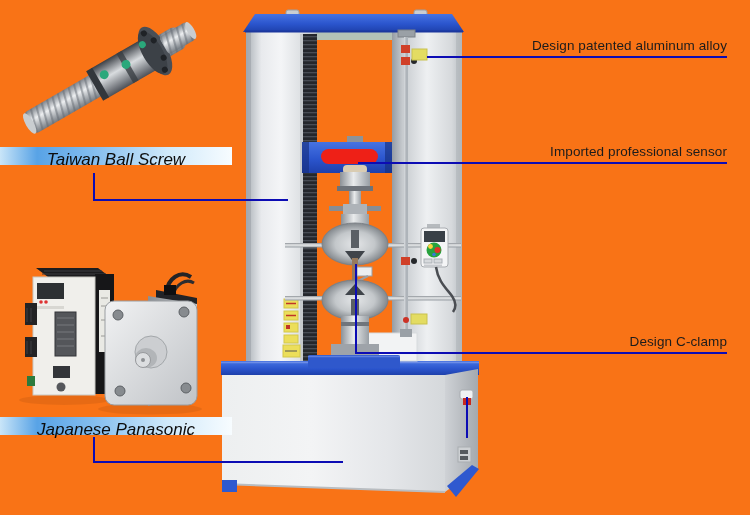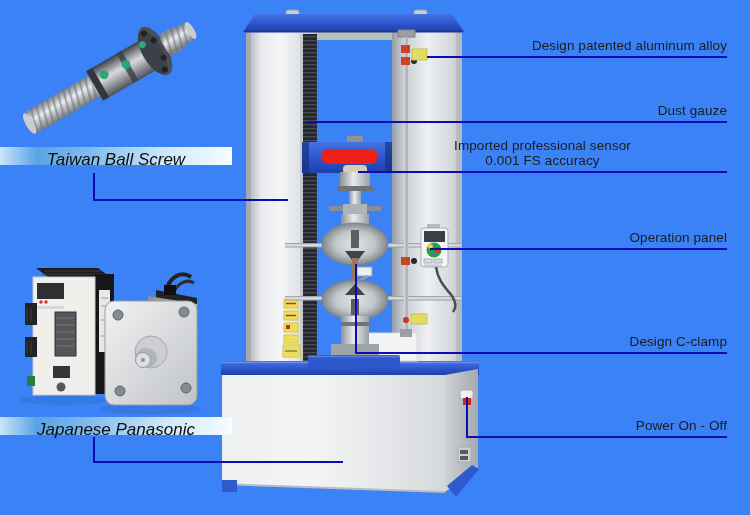--- a/index.html
+++ b/index.html
@@ -1,17 +1,17 @@
 <!DOCTYPE html>
 <html style="--line-blue: #0c0cb4; --machine-blue: #2b55cd; --handle-red: #ee2017; --label-blue: #58a3e6; --text-dark: #1c1c1c;"><head>
 <meta charset="utf-8">
 <style>
   html,body{margin:0;padding:0;background:#fff;}
   .canvas{
-    position:relative;width:750px;height:515px;background:#3b82f6;overflow:hidden;
+    position:relative;width:750px;height:515px;background:#f97316;overflow:hidden;
     font-family:"Liberation Sans",sans-serif;
   }
   .art{position:absolute;left:0;top:0;width:750px;height:515px;}
   .callout{
     position:absolute;right:23px;
     border-bottom:2px solid var(--line-blue,#0c0cb4);
     padding-bottom:3px;text-align:right;
     font-size:13.5px;line-height:15px;color:var(--text-dark,#1c1c1c);
     letter-spacing:.1px;
   }
@@ -310,41 +310,31 @@
         <circle cx="143" cy="360" r="7.5" fill="#dcdee0" stroke="#97999c"></circle>
         <circle cx="143" cy="360" r="2" fill="#8d9093"></circle>
       </g>
     </g>
   </svg>
 
   <div class="callout" style="left:427px;top:38px;">
     <span class="ln">Design patented aluminum alloy</span>
   </div>
 
-  <div class="callout" style="left:308px;top:103px;">
-    <span class="ln">Dust gauze</span>
-  </div>
-
-  <div class="callout" style="left:358px;top:138px;text-align:center;">
+
+  <div class="callout" style="left:358px;top:144px;">
     <span class="ln">Imported professional sensor</span>
-    <span class="ln">0.001 FS accuracy</span>
-  </div>
-
-  <div class="callout" style="left:430px;top:230px;">
-    <span class="ln">Operation panel</span>
-  </div>
+  </div>
+
 
 
   <div class="callout" style="left:357px;top:334px;">
     <span class="ln">Design C-clamp</span>
   </div>
 
-  <div class="callout" style="left:468px;top:418px;">
-    <span class="ln">Power On - Off</span>
-  </div>
 
   <div class="vline" style="left:355px;top:264px;width:2px;height:90px;"></div>
   <div class="vline" style="left:466px;top:397px;width:2px;height:41px;"></div>
 
   <div class="tag" style="top:147px;">
     <span>Taiwan Ball Screw</span>
   </div>
   <div class="vline" style="left:93px;top:173px;width:2px;height:28px;"></div>
   <div class="hline" style="left:93px;top:199px;width:195px;height:2px;"></div>
 

